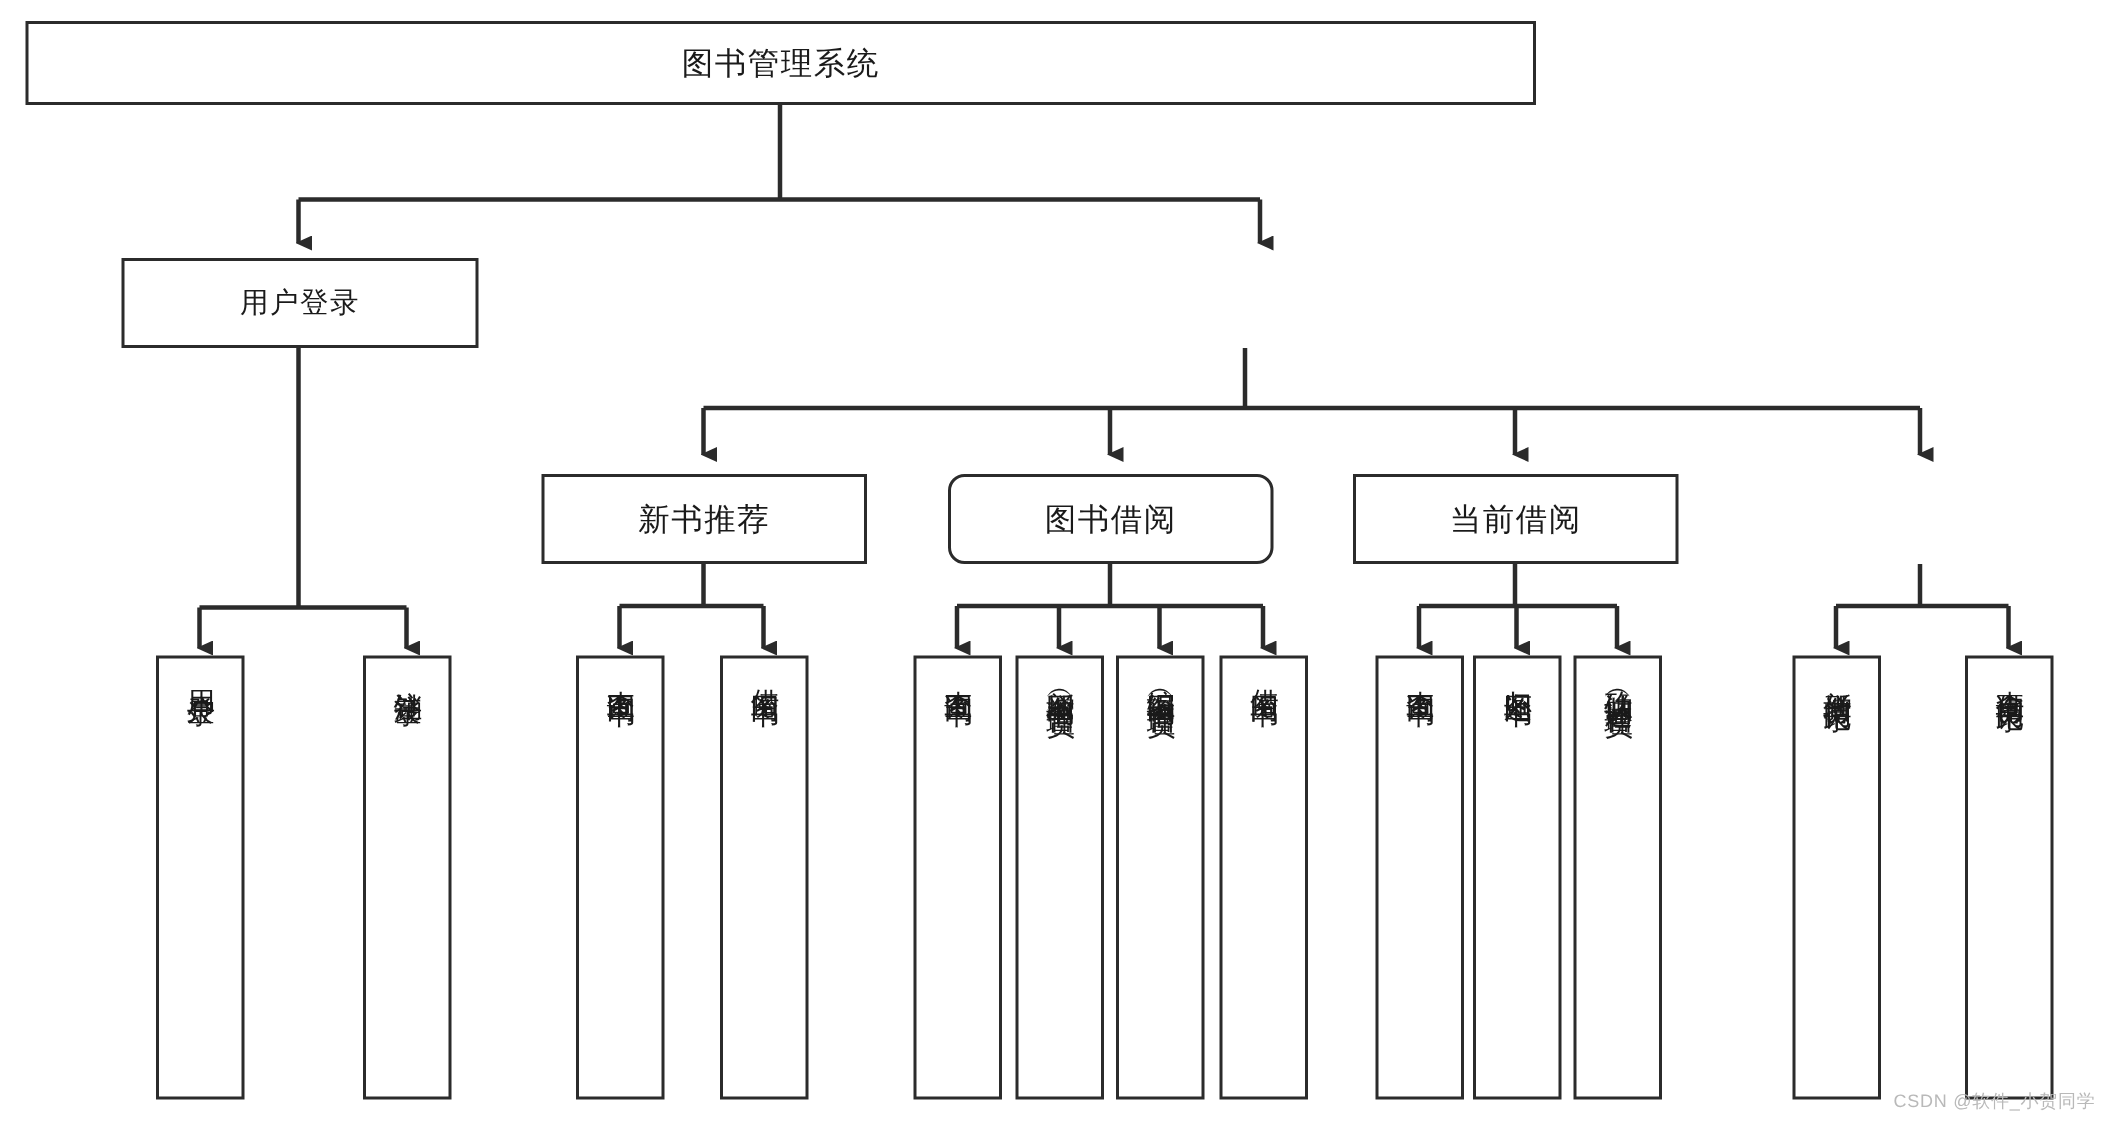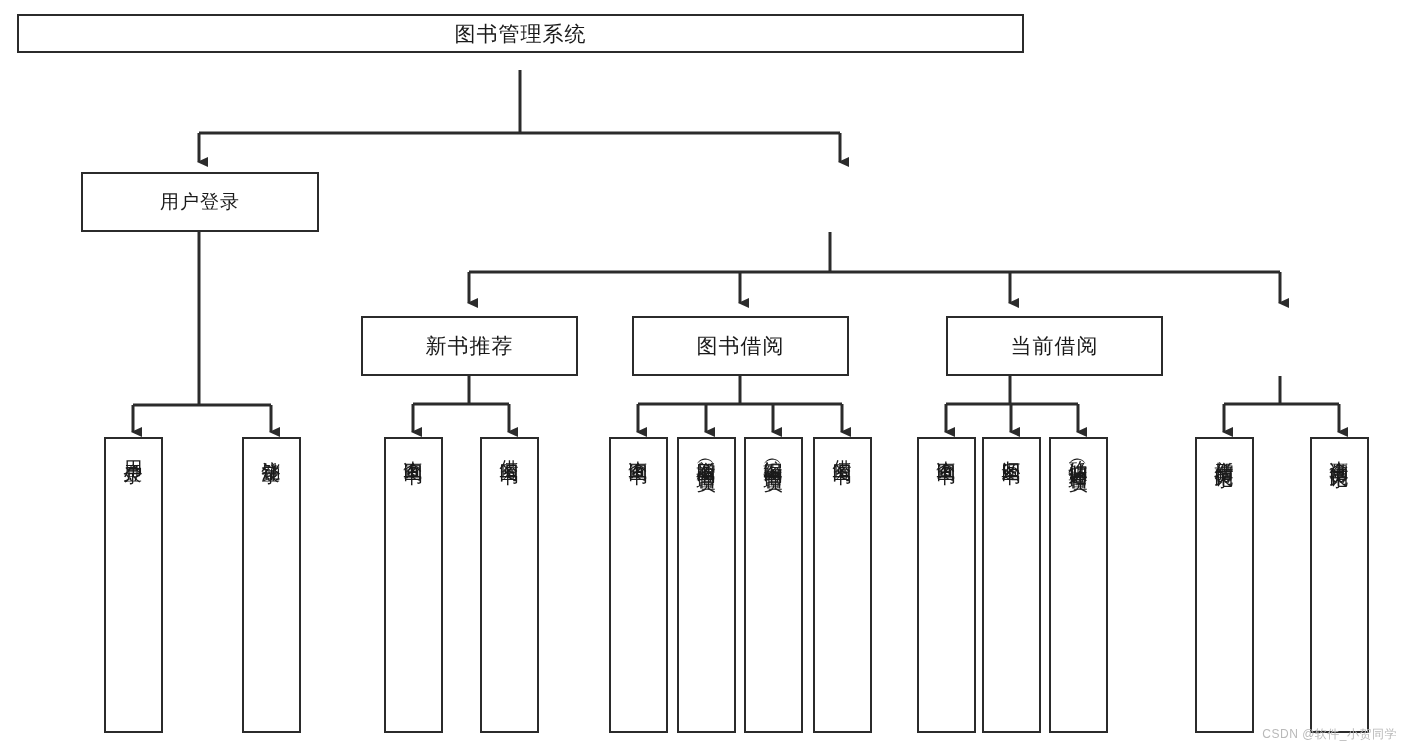--- a/index.html
+++ b/index.html
@@ -120,30 +120,30 @@
       <path d="M1011,404 L1011,432" marker-end="url(#arrow)"></path>
       <path d="M1078,404 L1078,432" marker-end="url(#arrow)"></path>
 
       <path d="M1280,376 L1280,404"></path>
       <path d="M1224,404 L1339,404"></path>
       <path d="M1224,404 L1224,432" marker-end="url(#arrow)"></path>
       <path d="M1339,404 L1339,432" marker-end="url(#arrow)"></path>
     </g>
   </svg>
 
-  <div class="node level0" style="left:17px; top:14px; width:1007px; height:39px;">图书管理系统</div>
+  <div class="node level0" style="left:17px; top:14px; width:1007px; height:56px;">图书管理系统</div>
 
   <div class="node level1" style="left:81px; top:172px; width:238px; height:60px;">用户登录</div>
 
 
   <div class="node level2" style="left:361px; top:316px; width:217px; height:60px;">新书推荐</div>
 
-  <div class="node level2" style="left:632px; top:316px; width:217px; height:60px;">图书借阅</div>
+  <div class="node level2" style="left:632px; top:316px; width:217px; height:60px;border-radius:11px;">图书借阅</div>
 
-  <div class="node level2" style="left:902px; top:316px; width:217px; height:60px;margin-left:44px;">当前借阅</div>
+  <div class="node level2" style="left:902px; top:316px; width:217px; height:60px;">当前借阅</div>
 
 
   <div class="node leaf" style="left:104px; top:437px; width:59px; height:296px;">
     <span class="vtext">用户登录</span>
   </div>
 
   <div class="node leaf" style="left:242px; top:437px; width:59px; height:296px;">
     <span class="vtext">注销登录</span>
   </div>
 

